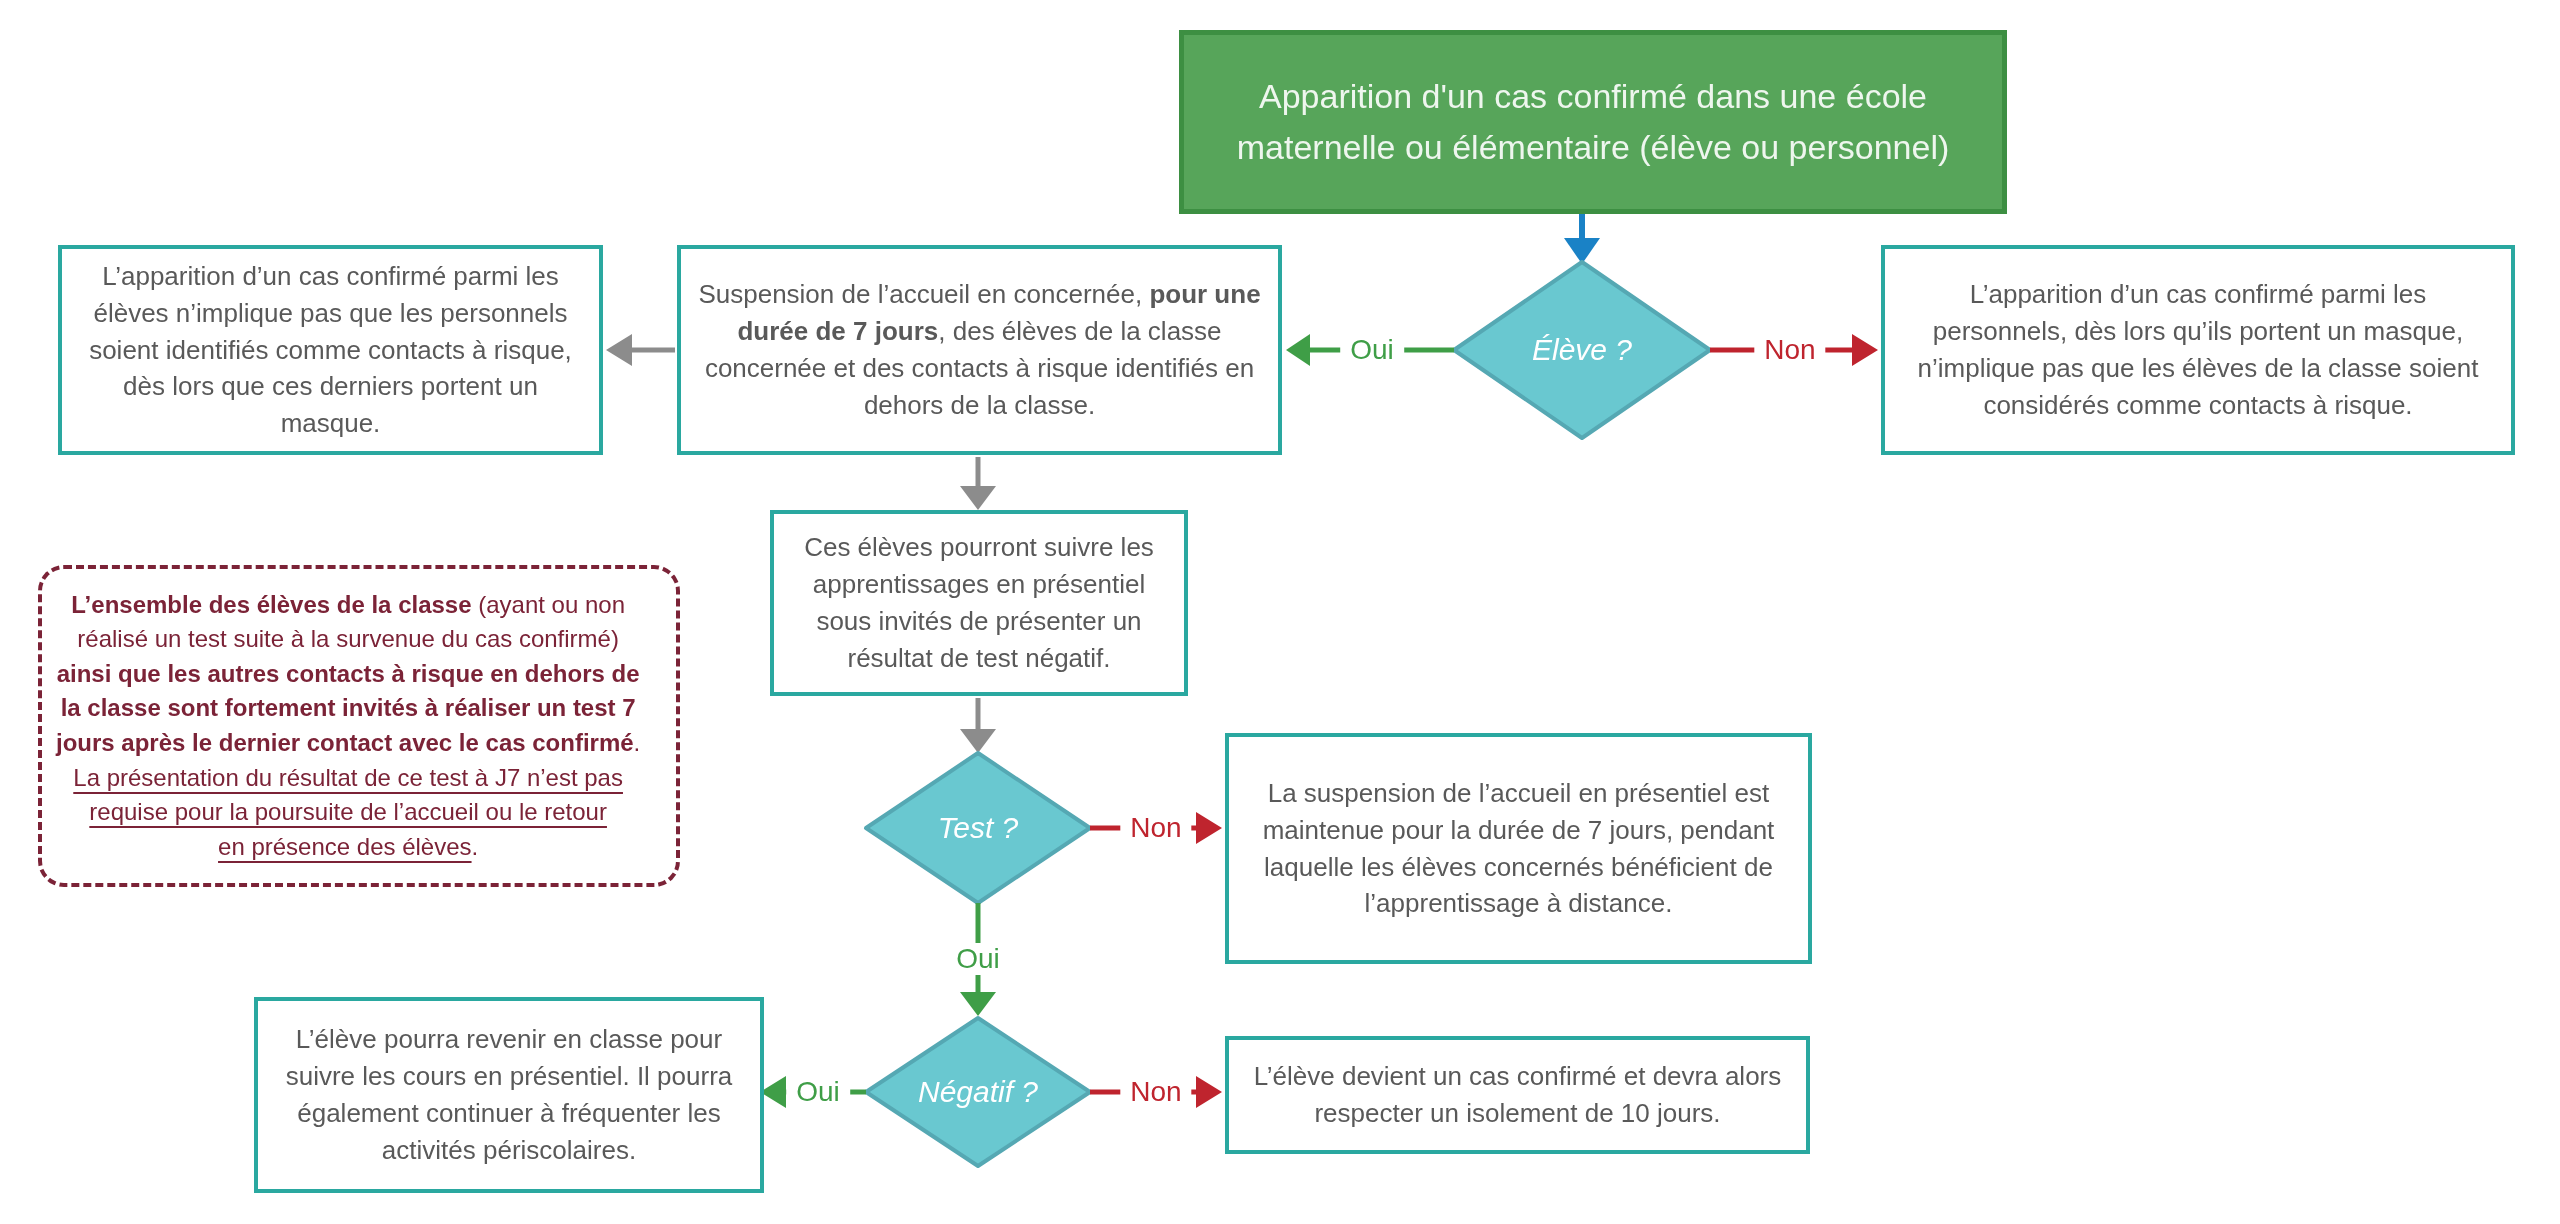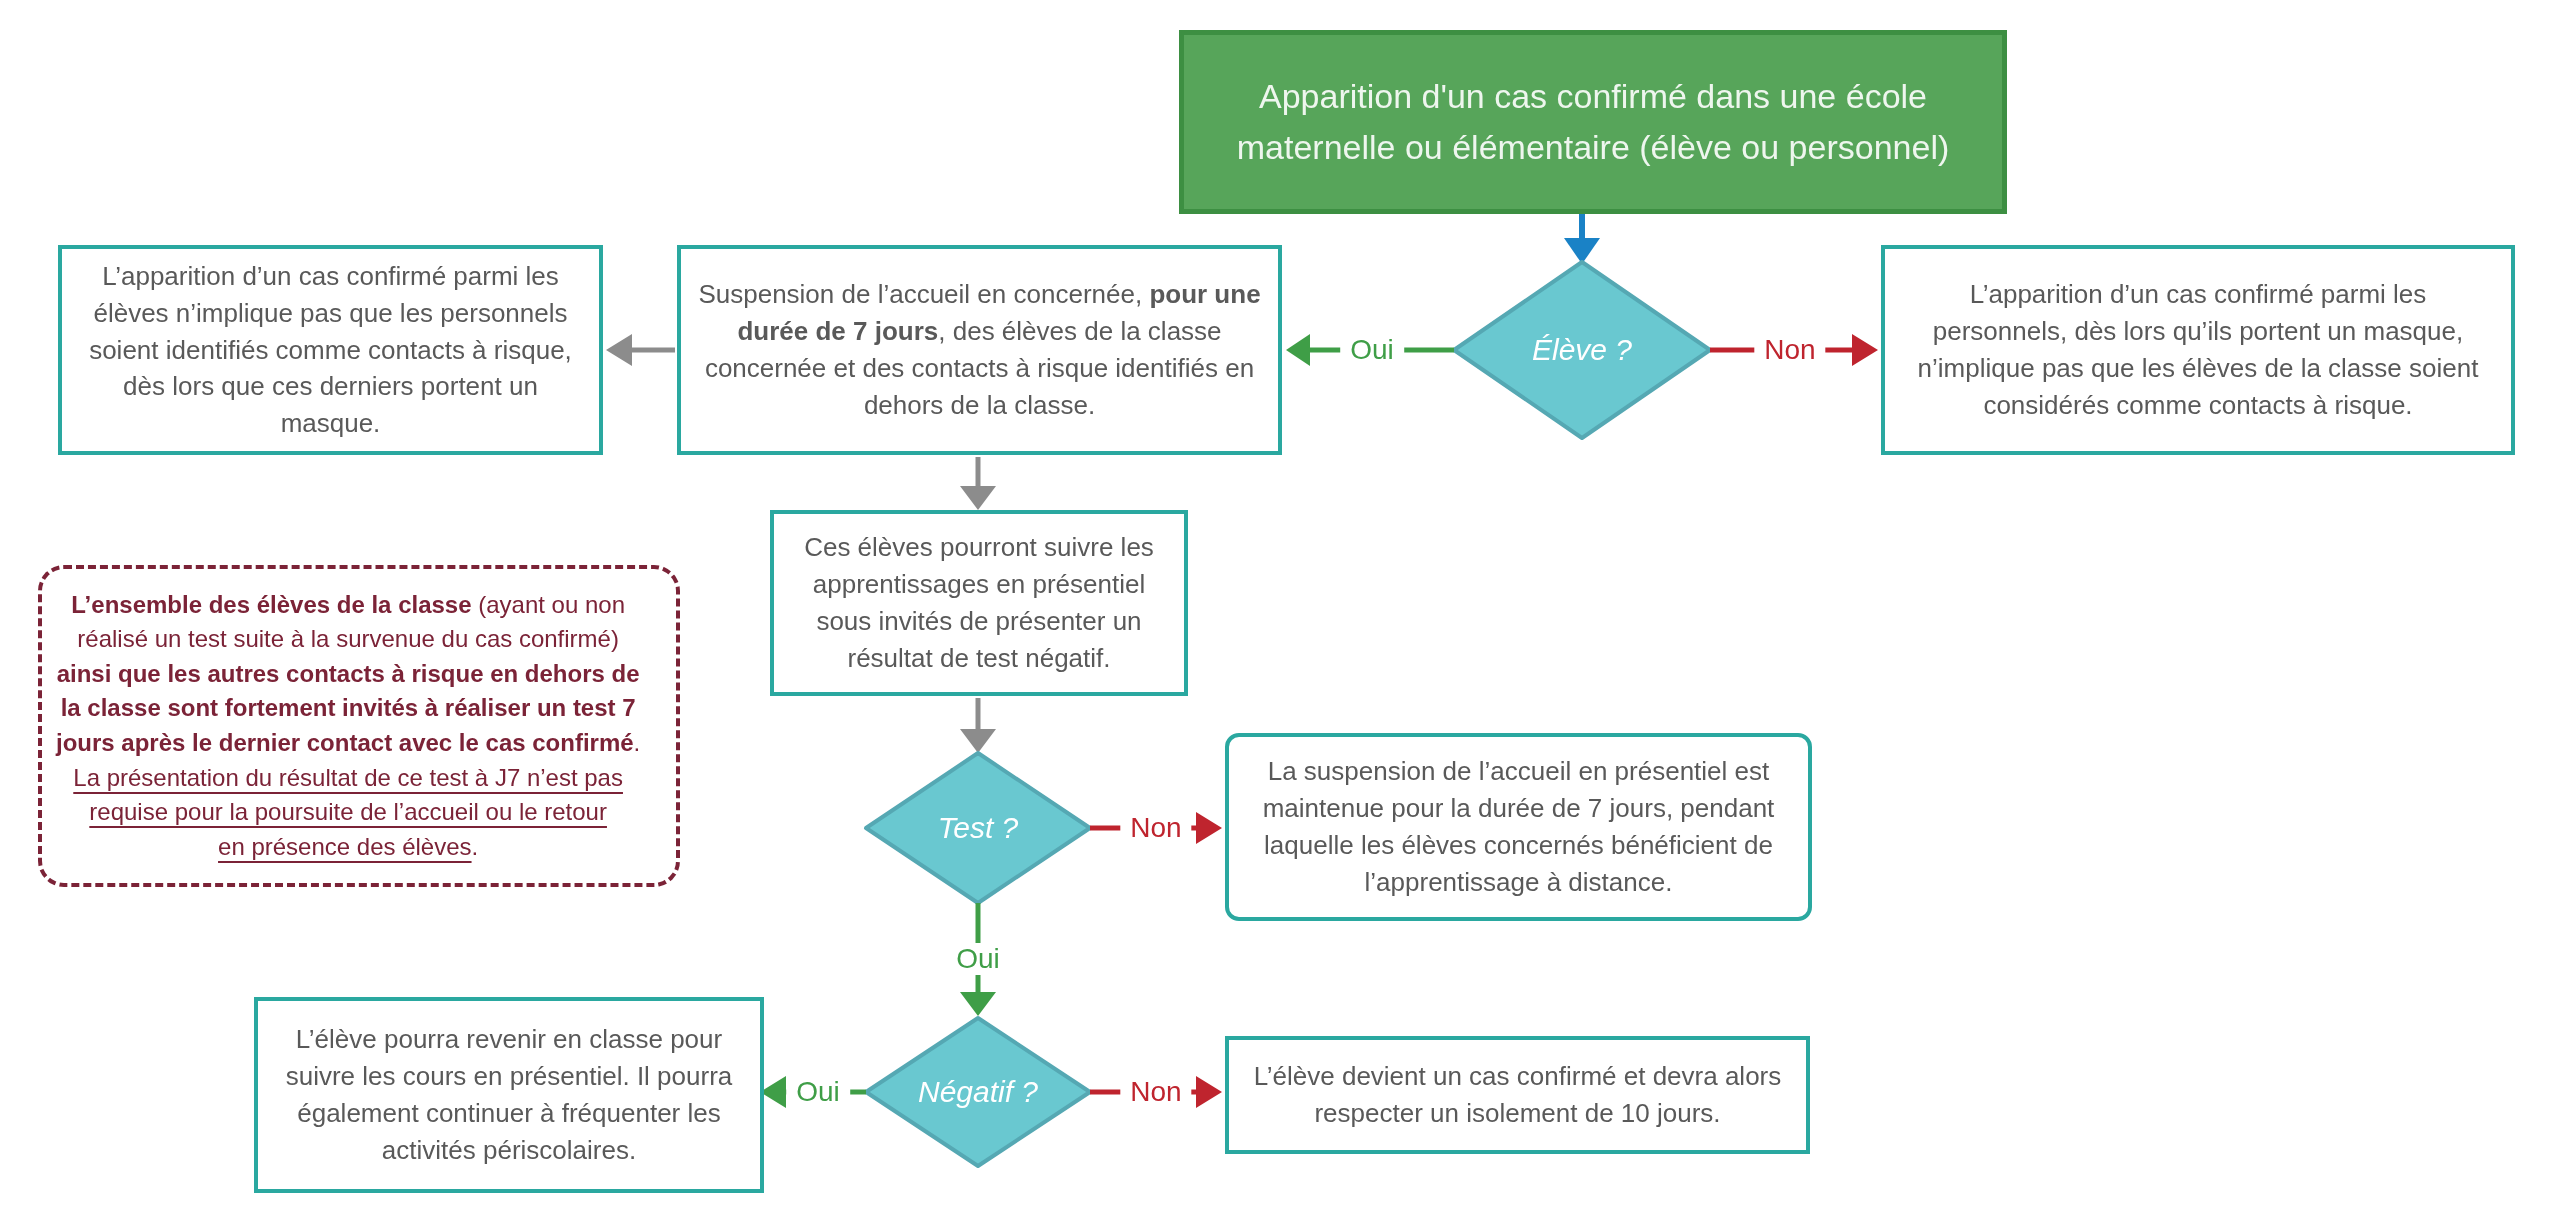--- a/index.html
+++ b/index.html
@@ -156,21 +156,21 @@
     <span><span style="font-weight: bold;">L’ensemble des élèves de la classe </span><span>(ayant ou non
 réalisé un test suite à la survenue du cas confirmé)
 </span><span style="font-weight: bold;">ainsi que les autres contacts à risque en dehors de
 la classe sont fortement invités à réaliser un test 7
 jours après le dernier contact avec le cas confirmé</span><span>.
 </span><span class="u">La présentation du résultat de ce test à J7 n’est pas
 requise pour la poursuite de l’accueil ou le retour
 en présence des élèves</span><span>.</span></span>
   </div>
 
-  <div class="box" style="left:1225px;top:733px;width:587px;height:188px;border-radius:14px;">
+  <div class="box" style="left:1225px;top:733px;width:587px;height:231px;">
     <span>La suspension de l’accueil en présentiel est
 maintenue pour la durée de 7 jours, pendant
 laquelle les élèves concernés bénéficient de
 l’apprentissage à distance.</span>
   </div>
 
   <div class="box" style="left:254px;top:997px;width:510px;height:196px;">
     <span>L’élève pourra revenir en classe pour
 suivre les cours en présentiel. Il pourra
 également continuer à fréquenter les

